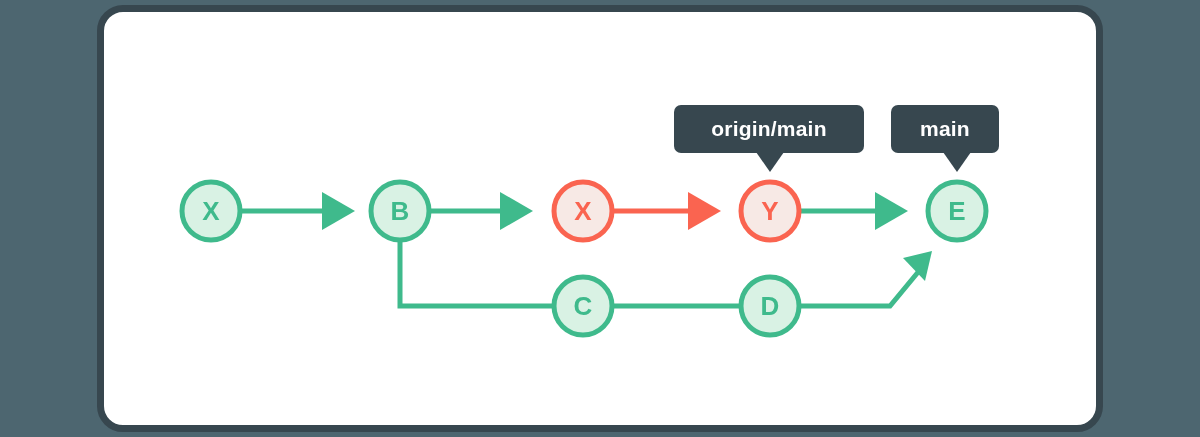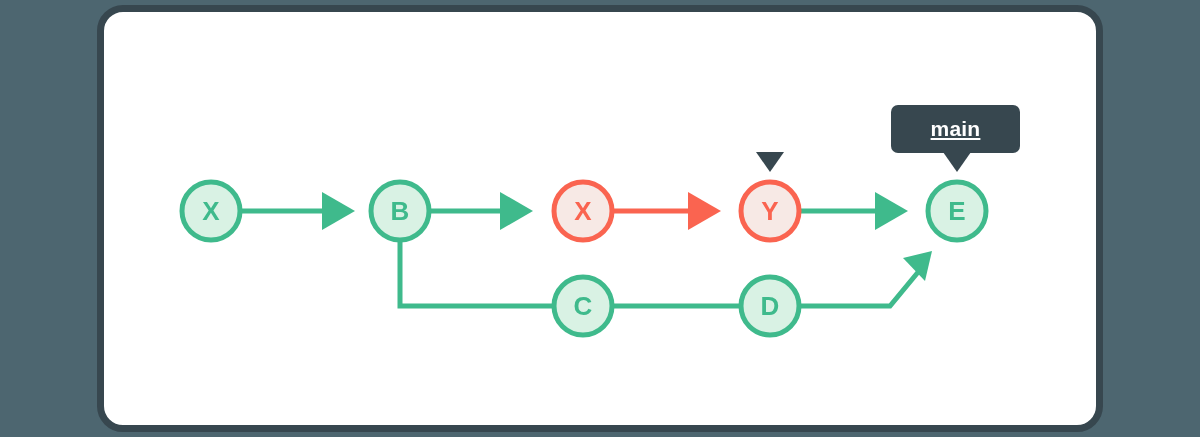--- a/index.html
+++ b/index.html
@@ -31,21 +31,21 @@
   }
   .tip-ptr{
     position:absolute;
     width:0;height:0;
     border-left:14px solid transparent;
     border-right:14px solid transparent;
     border-top:20px solid #37474F;
   }
   #tip-origin{left:674px;top:105px;width:190px;height:48px;}
   #ptr-origin{left:756px;top:152px;}
-  #tip-main{left:891px;top:105px;width:129px;height:48px;text-decoration:underline;}
+  #tip-main{left:891px;top:105px;width:108px;height:48px;}
   #ptr-main{left:943px;top:152px;}
   .node-label{
     position:absolute;
     font-weight:bold;
     font-size:26px;
     width:62px;text-align:center;
     line-height:62px;
     pointer-events:none;
   }
 </style>
@@ -107,18 +107,19 @@
   </svg>
 
   <div class="node-label" style="left:180px;top:180px;color:#3fba8c;">X</div>
   <div class="node-label" style="left:369px;top:180px;color:#3fba8c;">B</div>
   <div class="node-label" style="left:552px;top:180px;color:#fa6450;">X</div>
   <div class="node-label" style="left:739px;top:180px;color:#fa6450;">Y</div>
   <div class="node-label" style="left:926px;top:180px;color:#3fba8c;">E</div>
   <div class="node-label" style="left:552px;top:275px;color:#3fba8c;">C</div>
   <div class="node-label" style="left:739px;top:275px;color:#3fba8c;">D</div>
 
+  <div class="tip" id="tip-origin">origin/main</div>
   <div class="tip-ptr" id="ptr-origin"></div>
 
   <div class="tip" id="tip-main">main</div>
   <div class="tip-ptr" id="ptr-main"></div>
 
 </div>
 
 </body></html>

